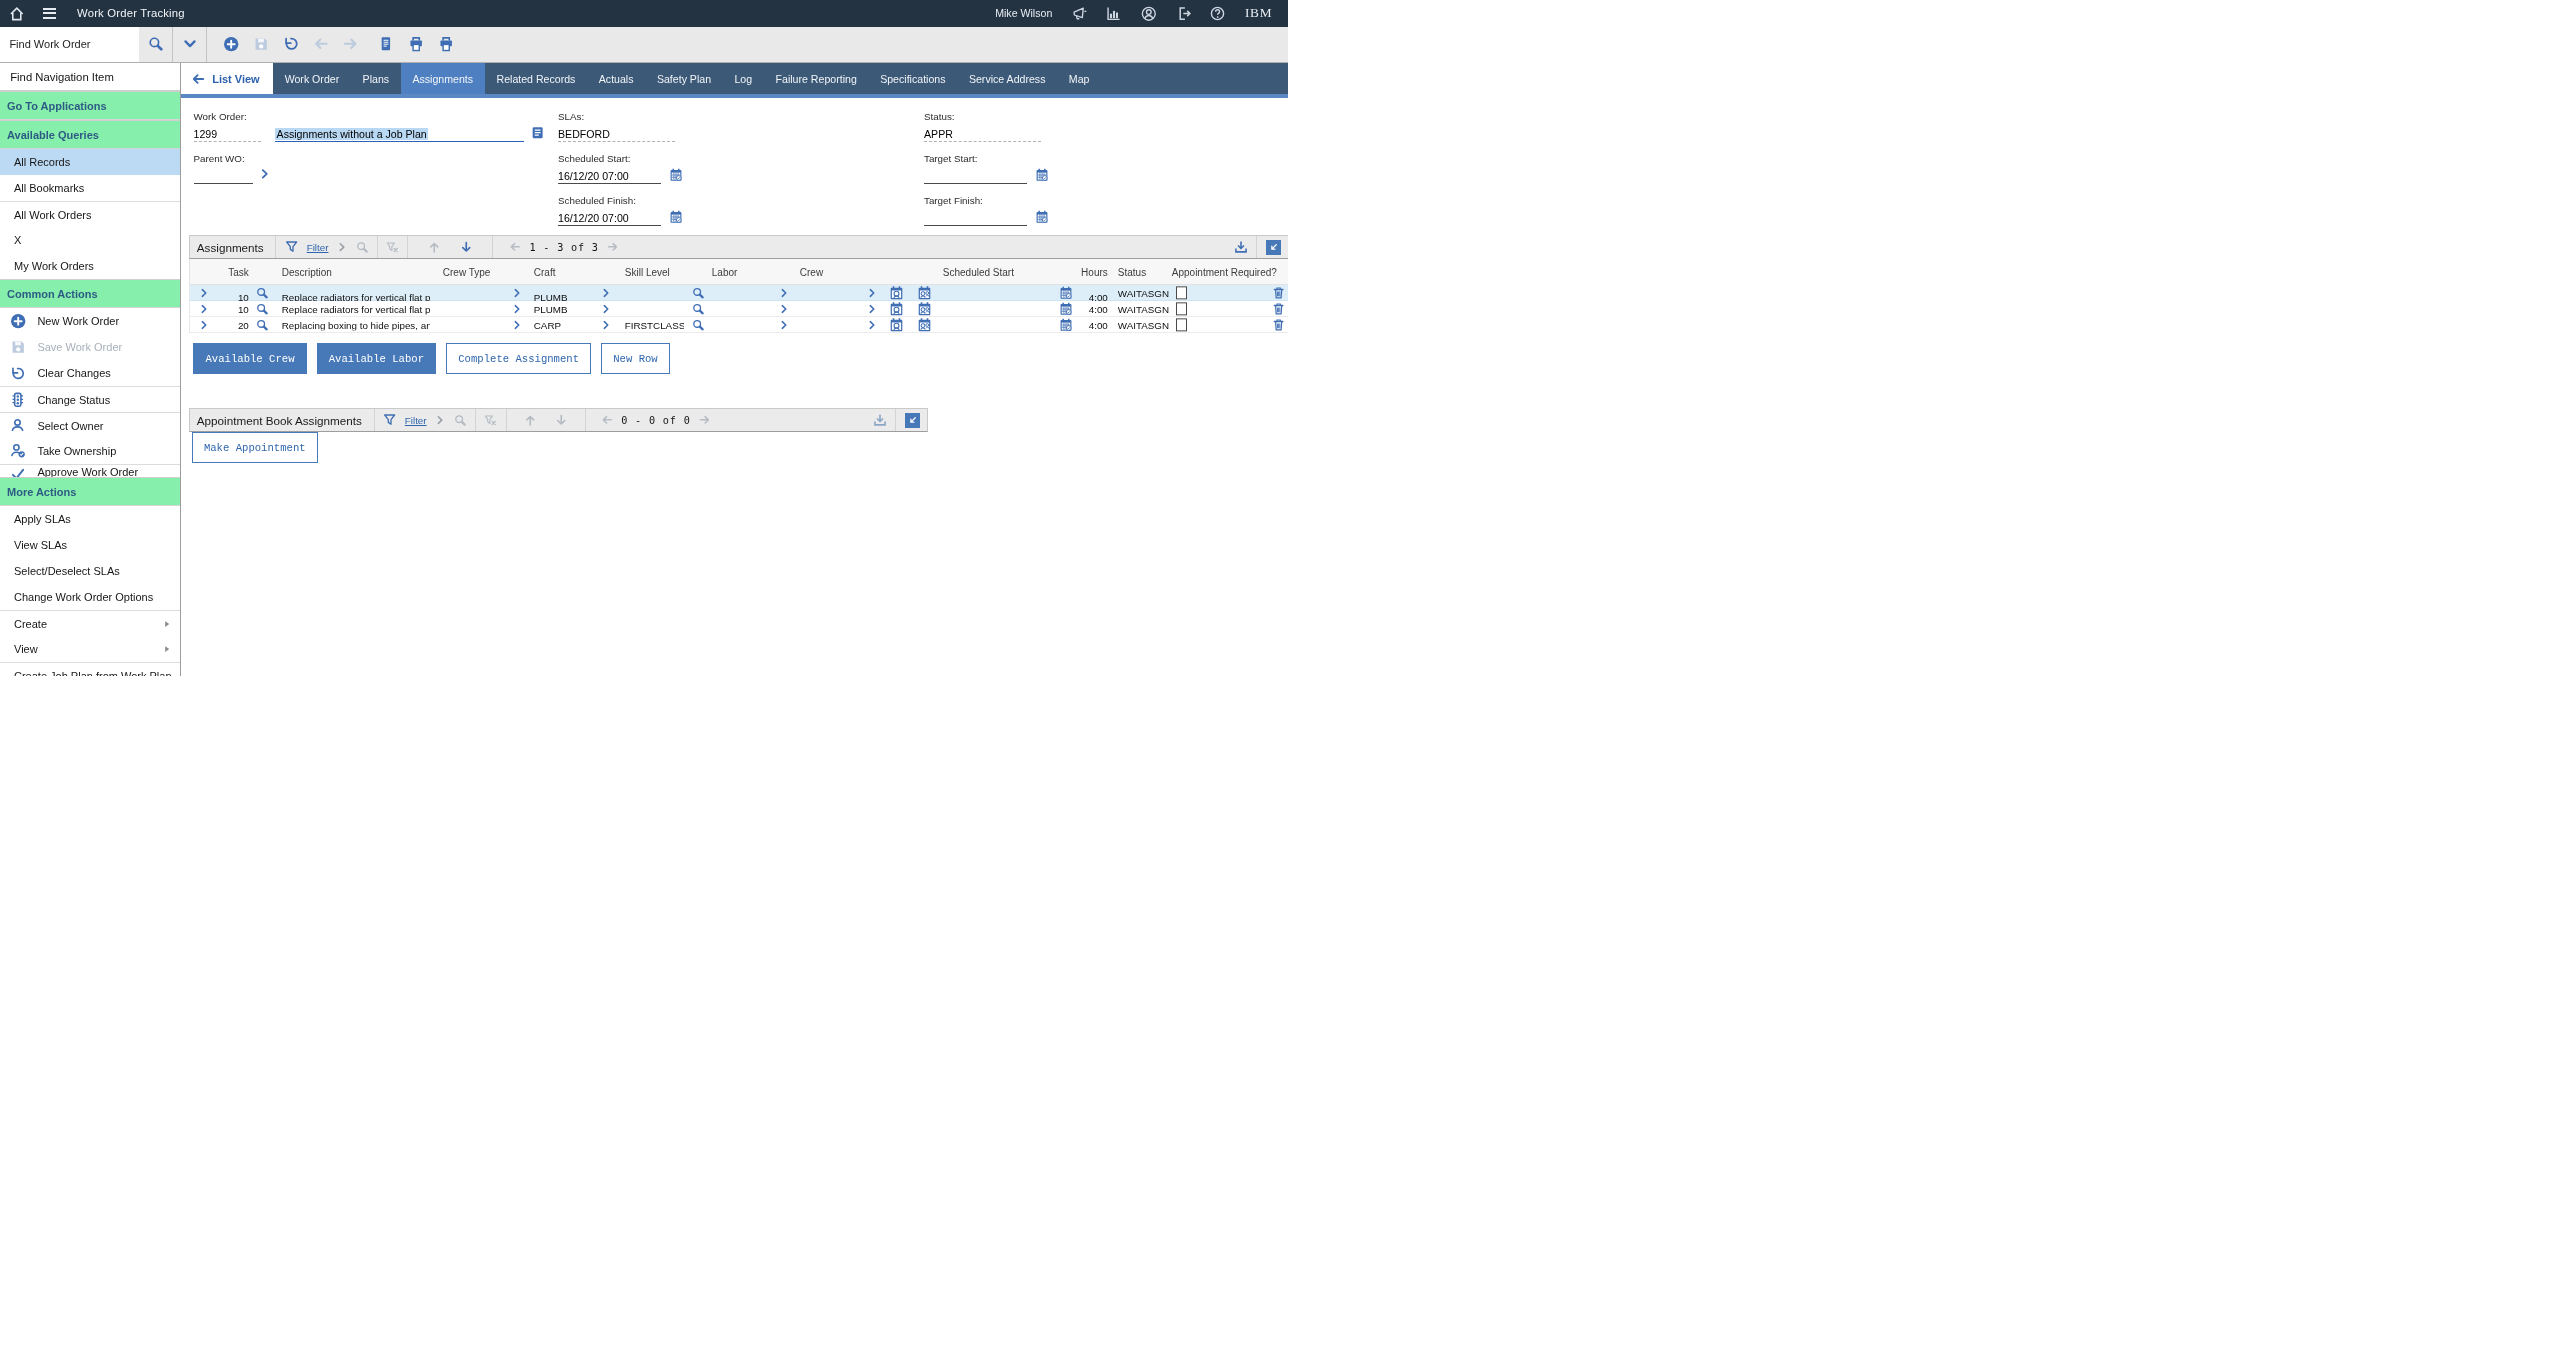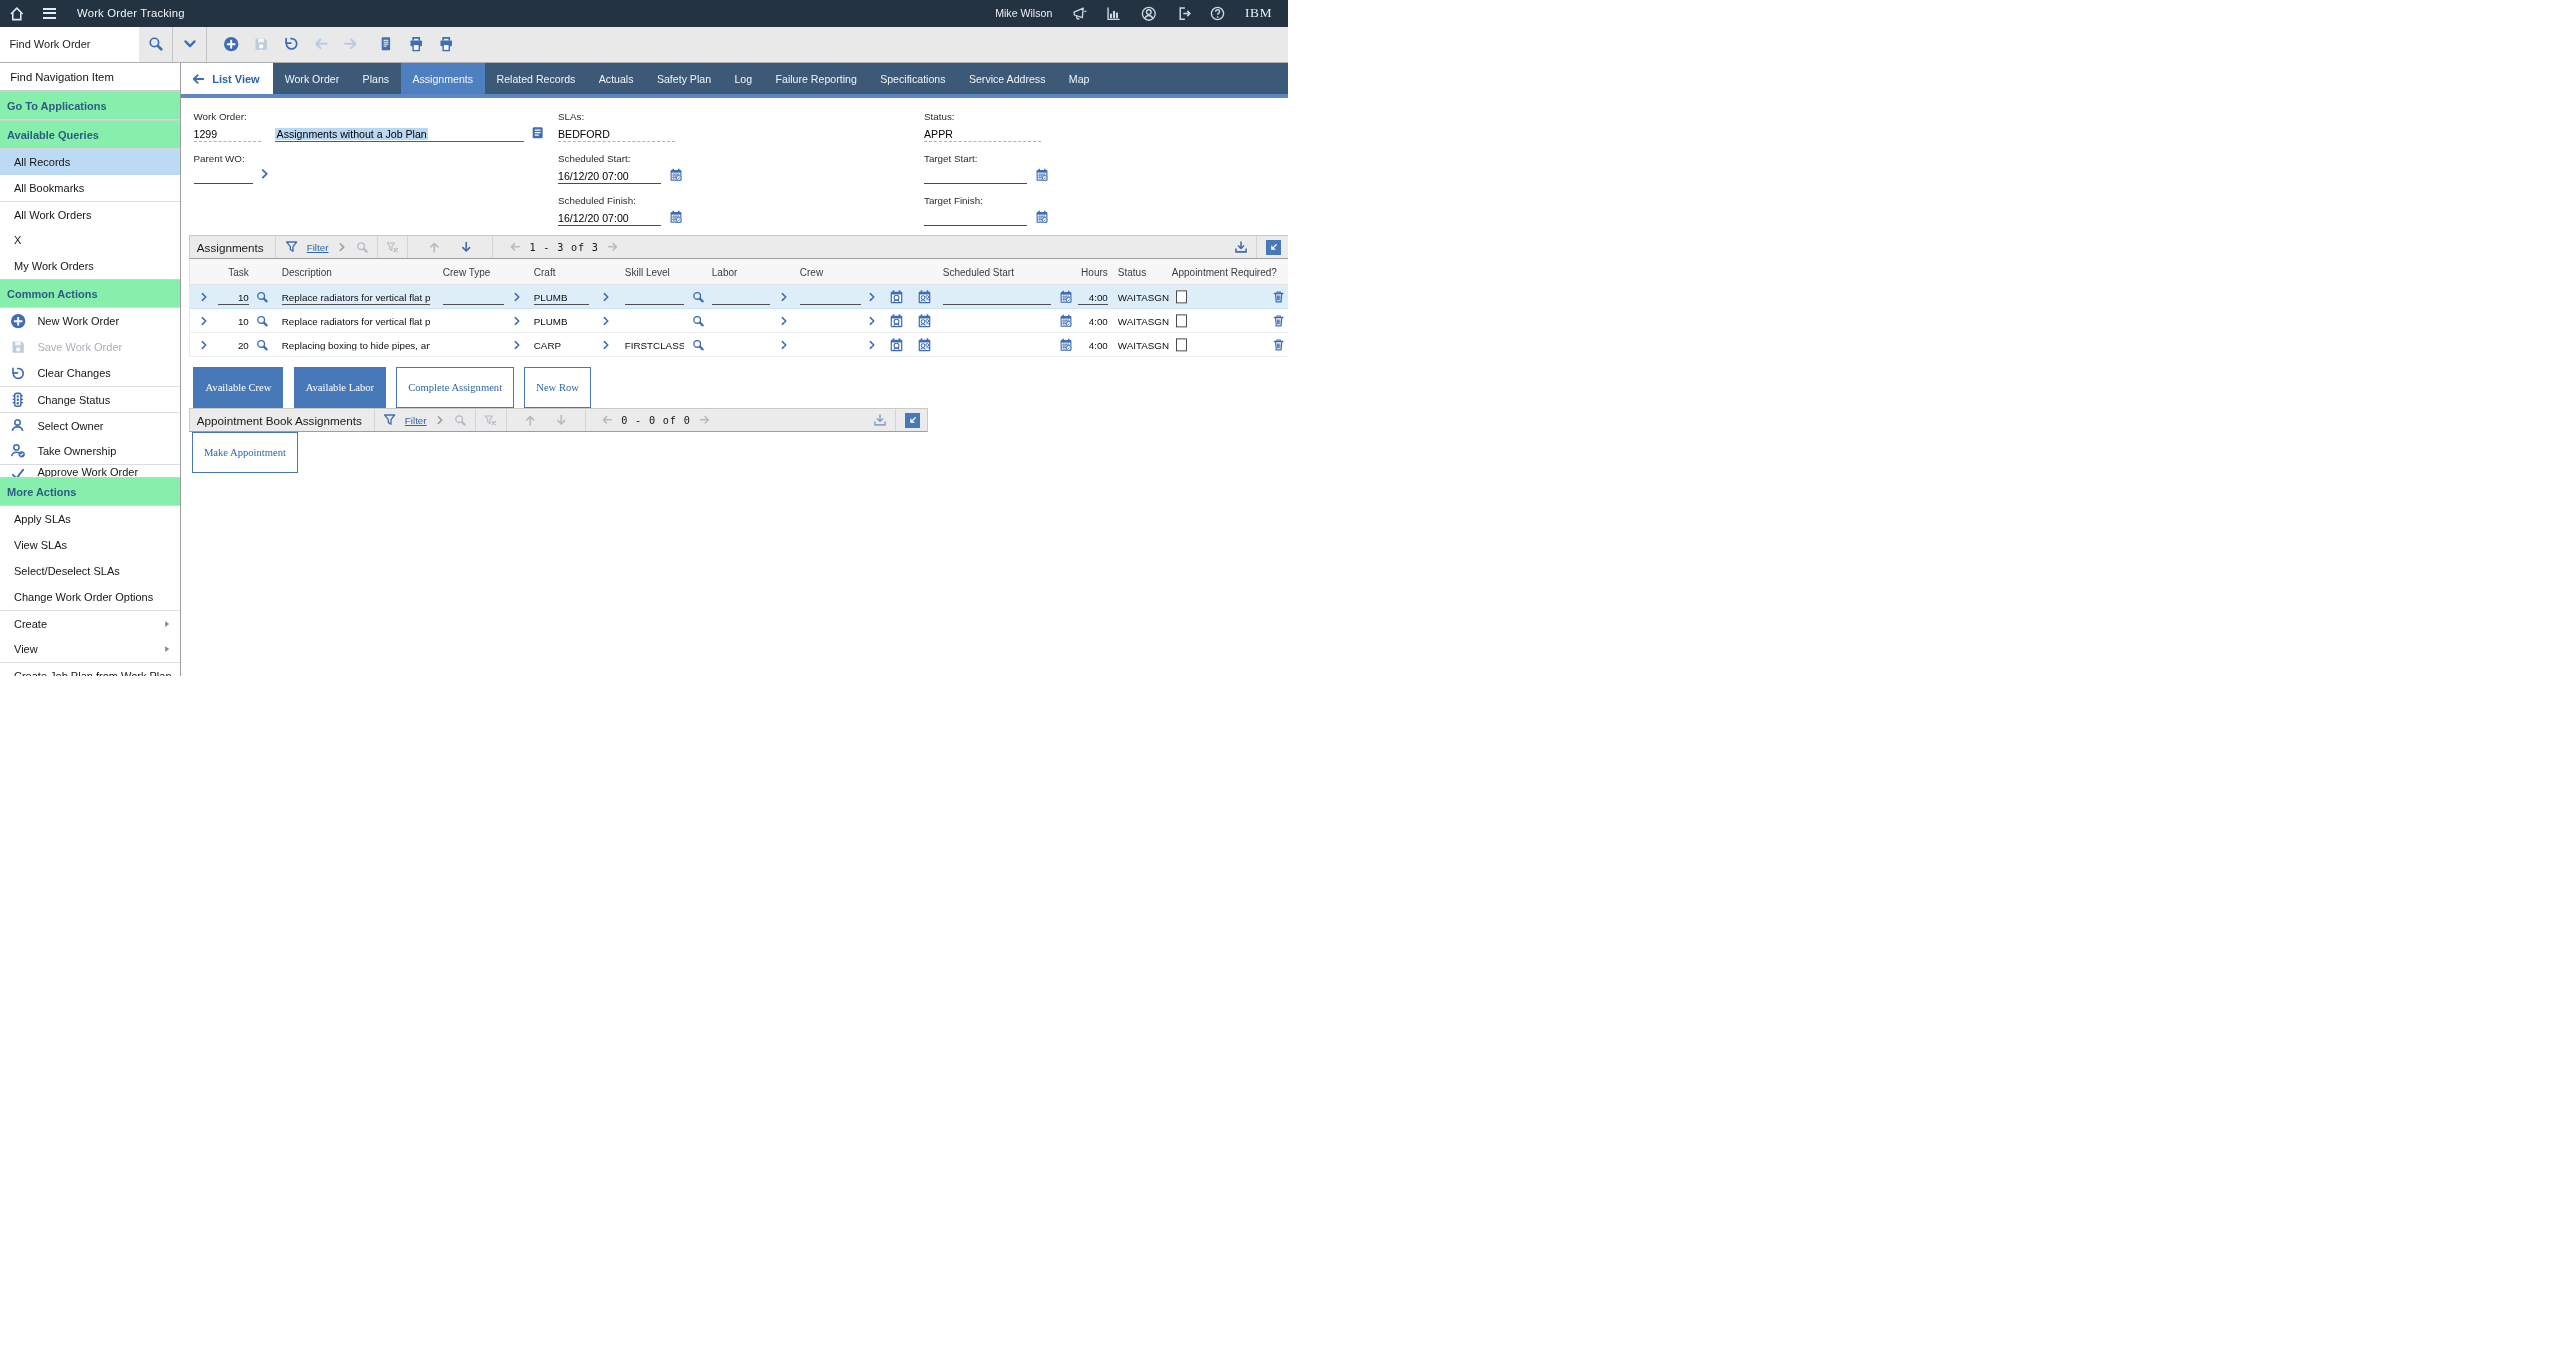--- a/index.html
+++ b/index.html
@@ -62,21 +62,21 @@
 .sec{position:absolute;left:7.8px}
 .sec-toolbar{height:24px;background:#ebebeb;border:0.8px solid #c9c9c9;border-bottom:1.6px solid #9e9e9e;display:flex;align-items:center;gap:8.6px;padding:0 7px}
 .sec-title{font-size:11.7px;color:#1b1b1b;margin-right:3.1px;white-space:nowrap}
 .vdiv{width:0.8px;align-self:stretch;background:#d4d4d4}
 .filter-link{font-size:9.8px;color:#2f66ad;text-decoration:underline;cursor:pointer}
 .pag{font-family:"DejaVu Sans Mono",monospace;font-size:10.2px;color:#141414;letter-spacing:0.8px;white-space:nowrap}
 .sp{flex:1}
 .minbox{width:15px;height:15px;background:#4779b8;display:flex;align-items:center;justify-content:center;cursor:pointer;flex:none}
 .thead{position:relative;height:26px;background:#f7f7f7;border:0.8px solid #e2e2e2;border-top:none}
 .th{position:absolute;top:50%;transform:translateY(-50%);font-size:10px;color:#3c3c3c;white-space:nowrap;display:block}
-.arow{position:relative;height:24px;border-bottom:0.8px solid #ececec;border-left:0.8px solid #e8e8e8;border-right:0.8px solid #e8e8e8;background:#fff}
+.arow{position:relative;height:16px;border-bottom:0.8px solid #ececec;border-left:0.8px solid #e8e8e8;border-right:0.8px solid #e8e8e8;background:#fff}
 .arow.sel{background:#ddeef8;border-bottom-color:#cfe4f2}
 .cell{position:absolute;top:50%;transform:translateY(-50%);font-size:9.8px;color:#0e0e0e;white-space:nowrap;overflow:hidden}
 .cell.u{top:3.1px;height:17px;transform:none;border-bottom:1.6px solid #4f4f4f;display:flex;align-items:flex-end;padding-bottom:1.6px}
 .cell.rt{text-align:right;justify-content:flex-end}
 .icn{position:absolute;top:50%;transform:translateY(-50%);display:flex;cursor:pointer}
 .ckbox{width:11px;height:13.3px;background:#fff;border:1.6px solid #4a4a4a;display:inline-block}
 
 
 .x-exp{left:9.4px}.x-task{left:28px;width:31px}.x-tmag{left:66px}
 .x-desc{left:92px;width:148px}
@@ -86,21 +86,21 @@
 .x-lb{left:522px;width:58px}.x-lbch{left:589px}
 .x-cw{left:610px;width:61px}.x-cwch{left:677px}
 .x-cu1{left:699px}.x-cu2{left:727px}
 .x-ss{left:753px;width:108px}.x-sscal{left:869px}
 .x-hr{left:888px;width:30px}
 .x-st{left:928px}.x-ck{left:986px}.x-tr{left:1082px}
 .th.x-task,.th.x-hr{text-align:right}
 
 
 .btnrow{display:flex;gap:10.2px;margin:10.2px 0 0 4.7px}
-.btn{height:41px;padding:0 11px;font-size:10.6px;font-family:Liberation Serif, serif;cursor:pointer;border:1.6px solid #4779b8;white-space:nowrap}
+.btn{height:31px;padding:0 11px;font-size:10.6px;font-family:Liberation Mono, monospace;cursor:pointer;border:1.6px solid #4779b8;white-space:nowrap}
 .btn.primary{background:#4779b8;color:#fff}
 .btn.outline{background:#fff;color:#2f66ad}
 
 
 .y0{left:34px}.y1{left:131px}.y2{left:220px}.y3{left:306px}.y4{left:374px}.y5{left:442px}.y6{left:510px}.y7{left:579px}
 .empty{position:relative;height:92px}
 .bee{position:absolute;left:28px;top:3.1px}
 .nomsg{position:absolute;left:195px;top:34px;font-size:10.6px;font-style:italic;color:#555}
 </style>
 </head>

